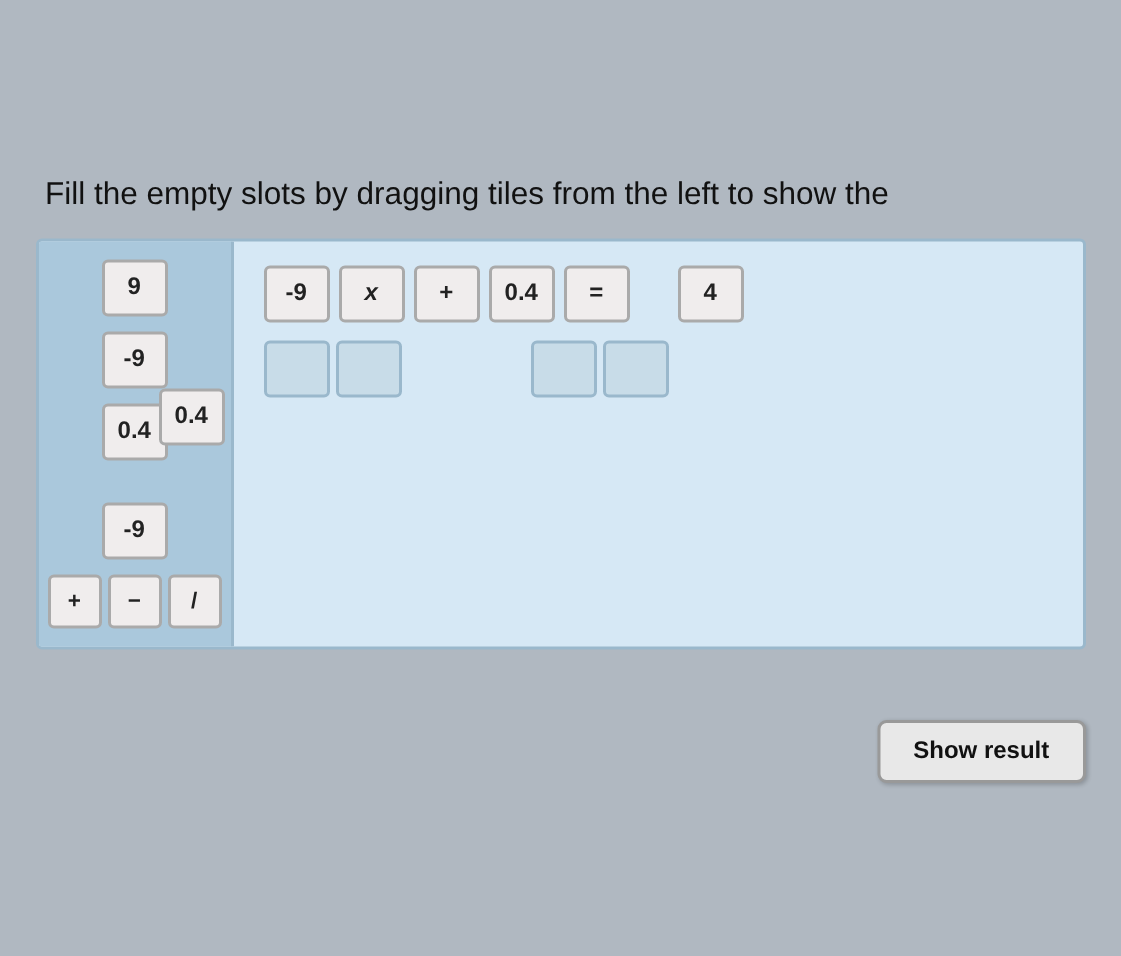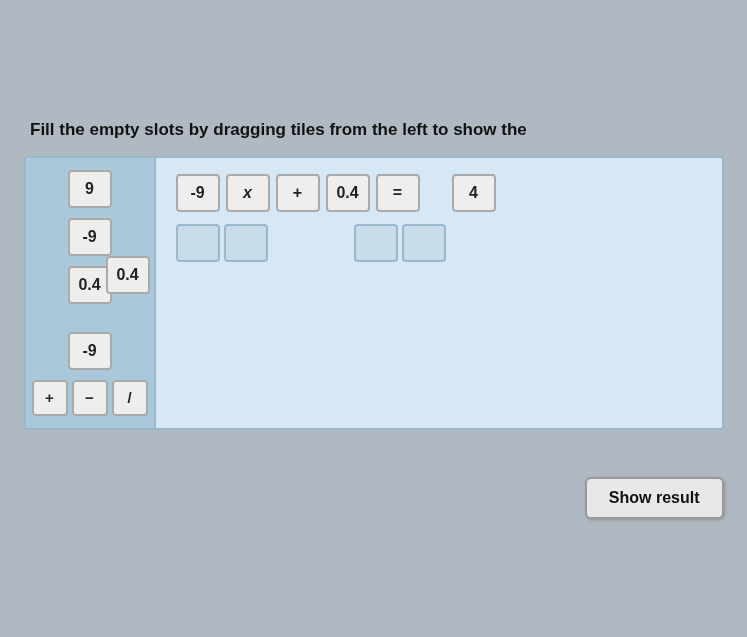--- a/index.html
+++ b/index.html
@@ -19,28 +19,27 @@
       width: 100%;
       height: 100%;
       display: flex;
       flex-direction: column;
       align-items: center;
       justify-content: center;
       padding: 20px;
     }
 
     .instruction-text {
-      font-size: 17px;
+      font-size: 21px;
       color: #111;
       margin-bottom: 14px;
       align-self: flex-start;
       margin-left: 10px;
       line-height: 1.4;
       max-width: 680px;
-      font-weight: bold;
     }
 
     .main-panel {
       background: #d6e8f5;
       border: 2px solid #9ab8cc;
       border-radius: 4px;
       display: flex;
       flex-direction: row;
       width: 700px;
       min-height: 260px;

